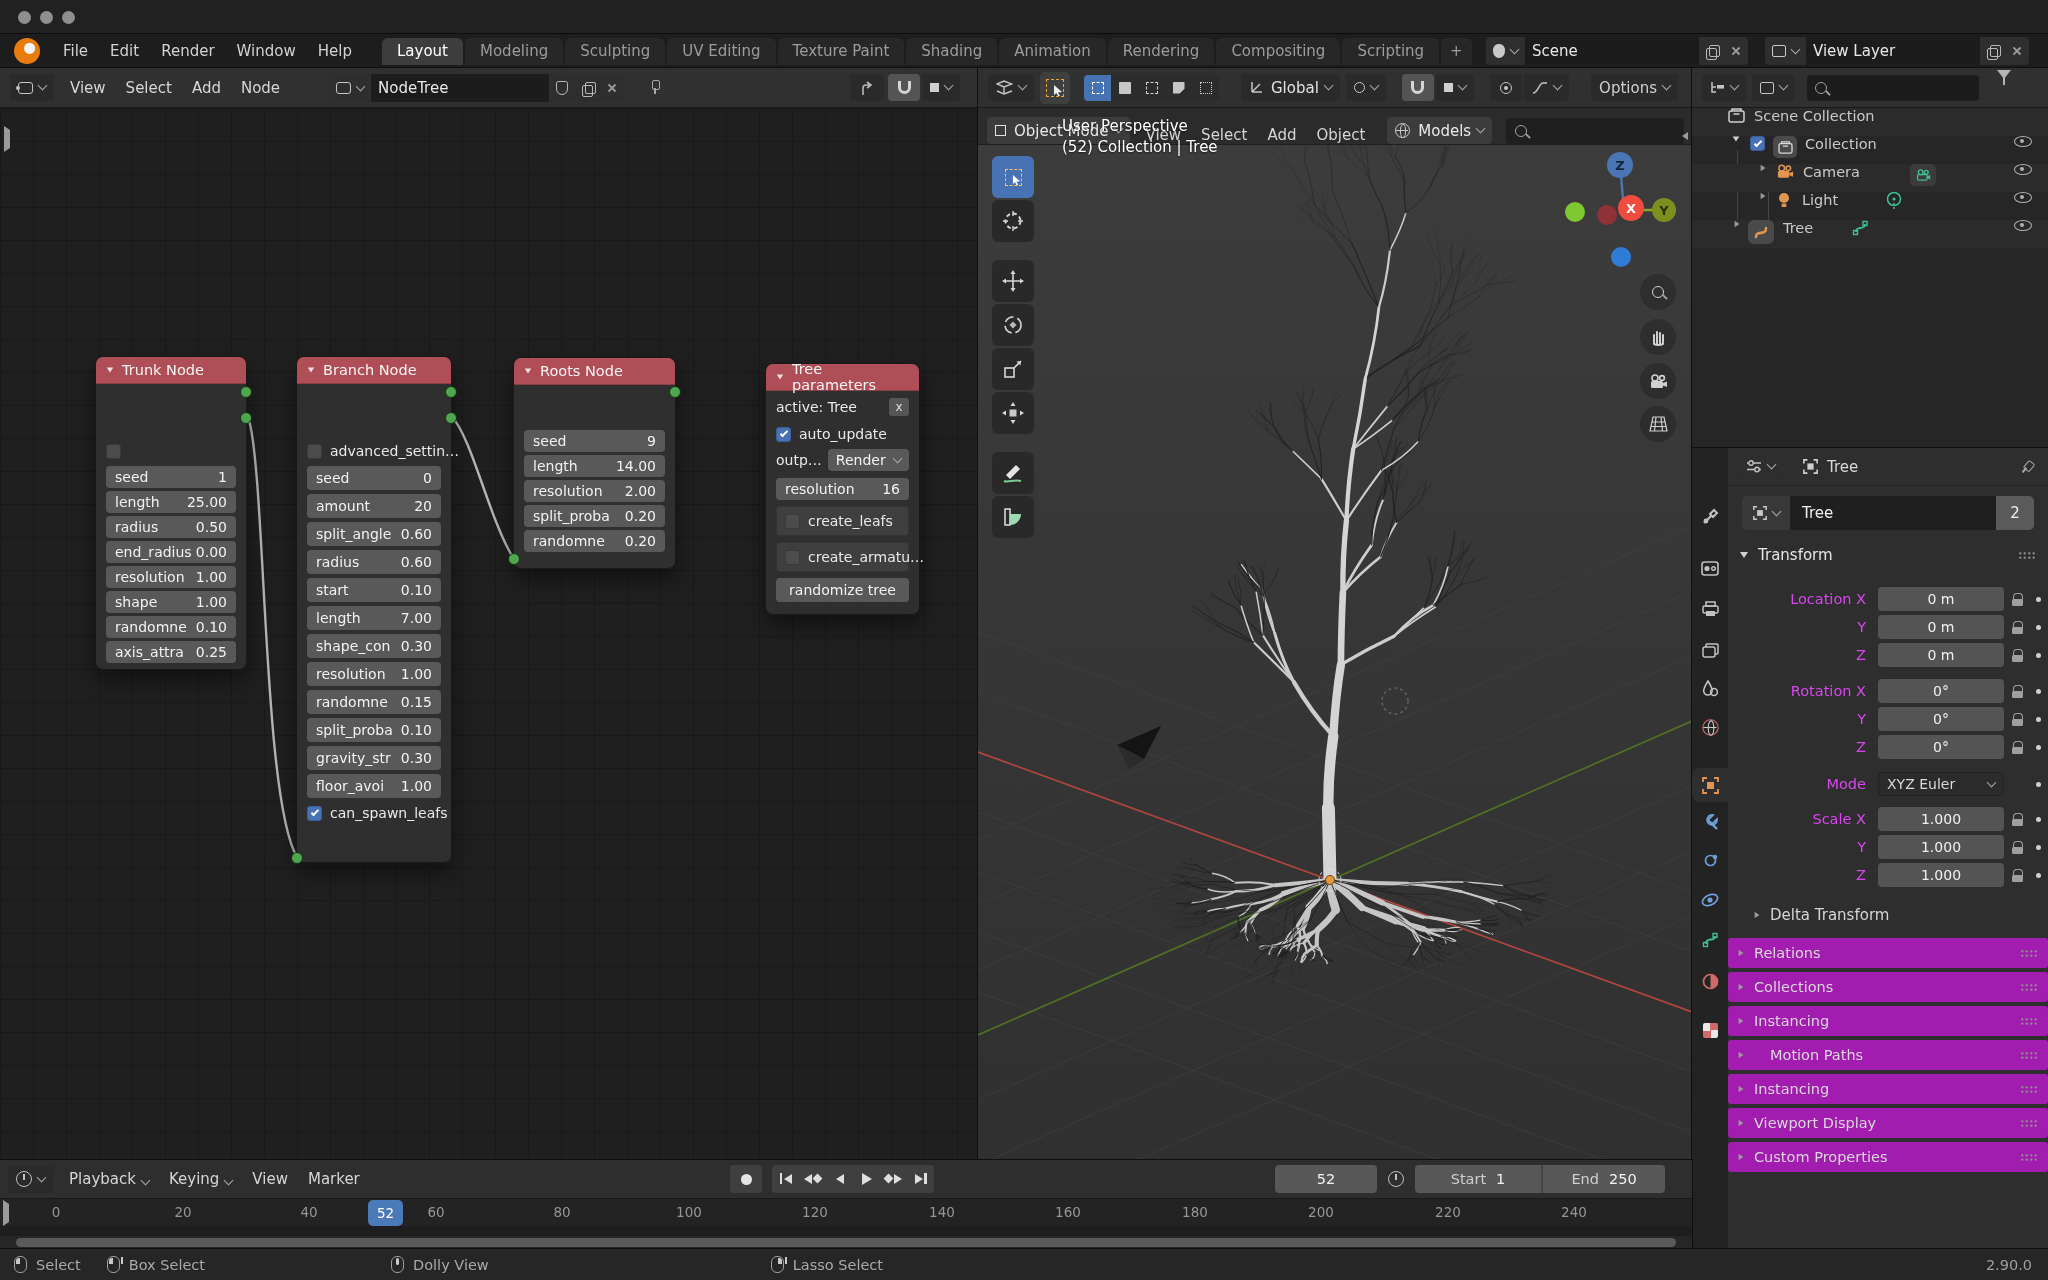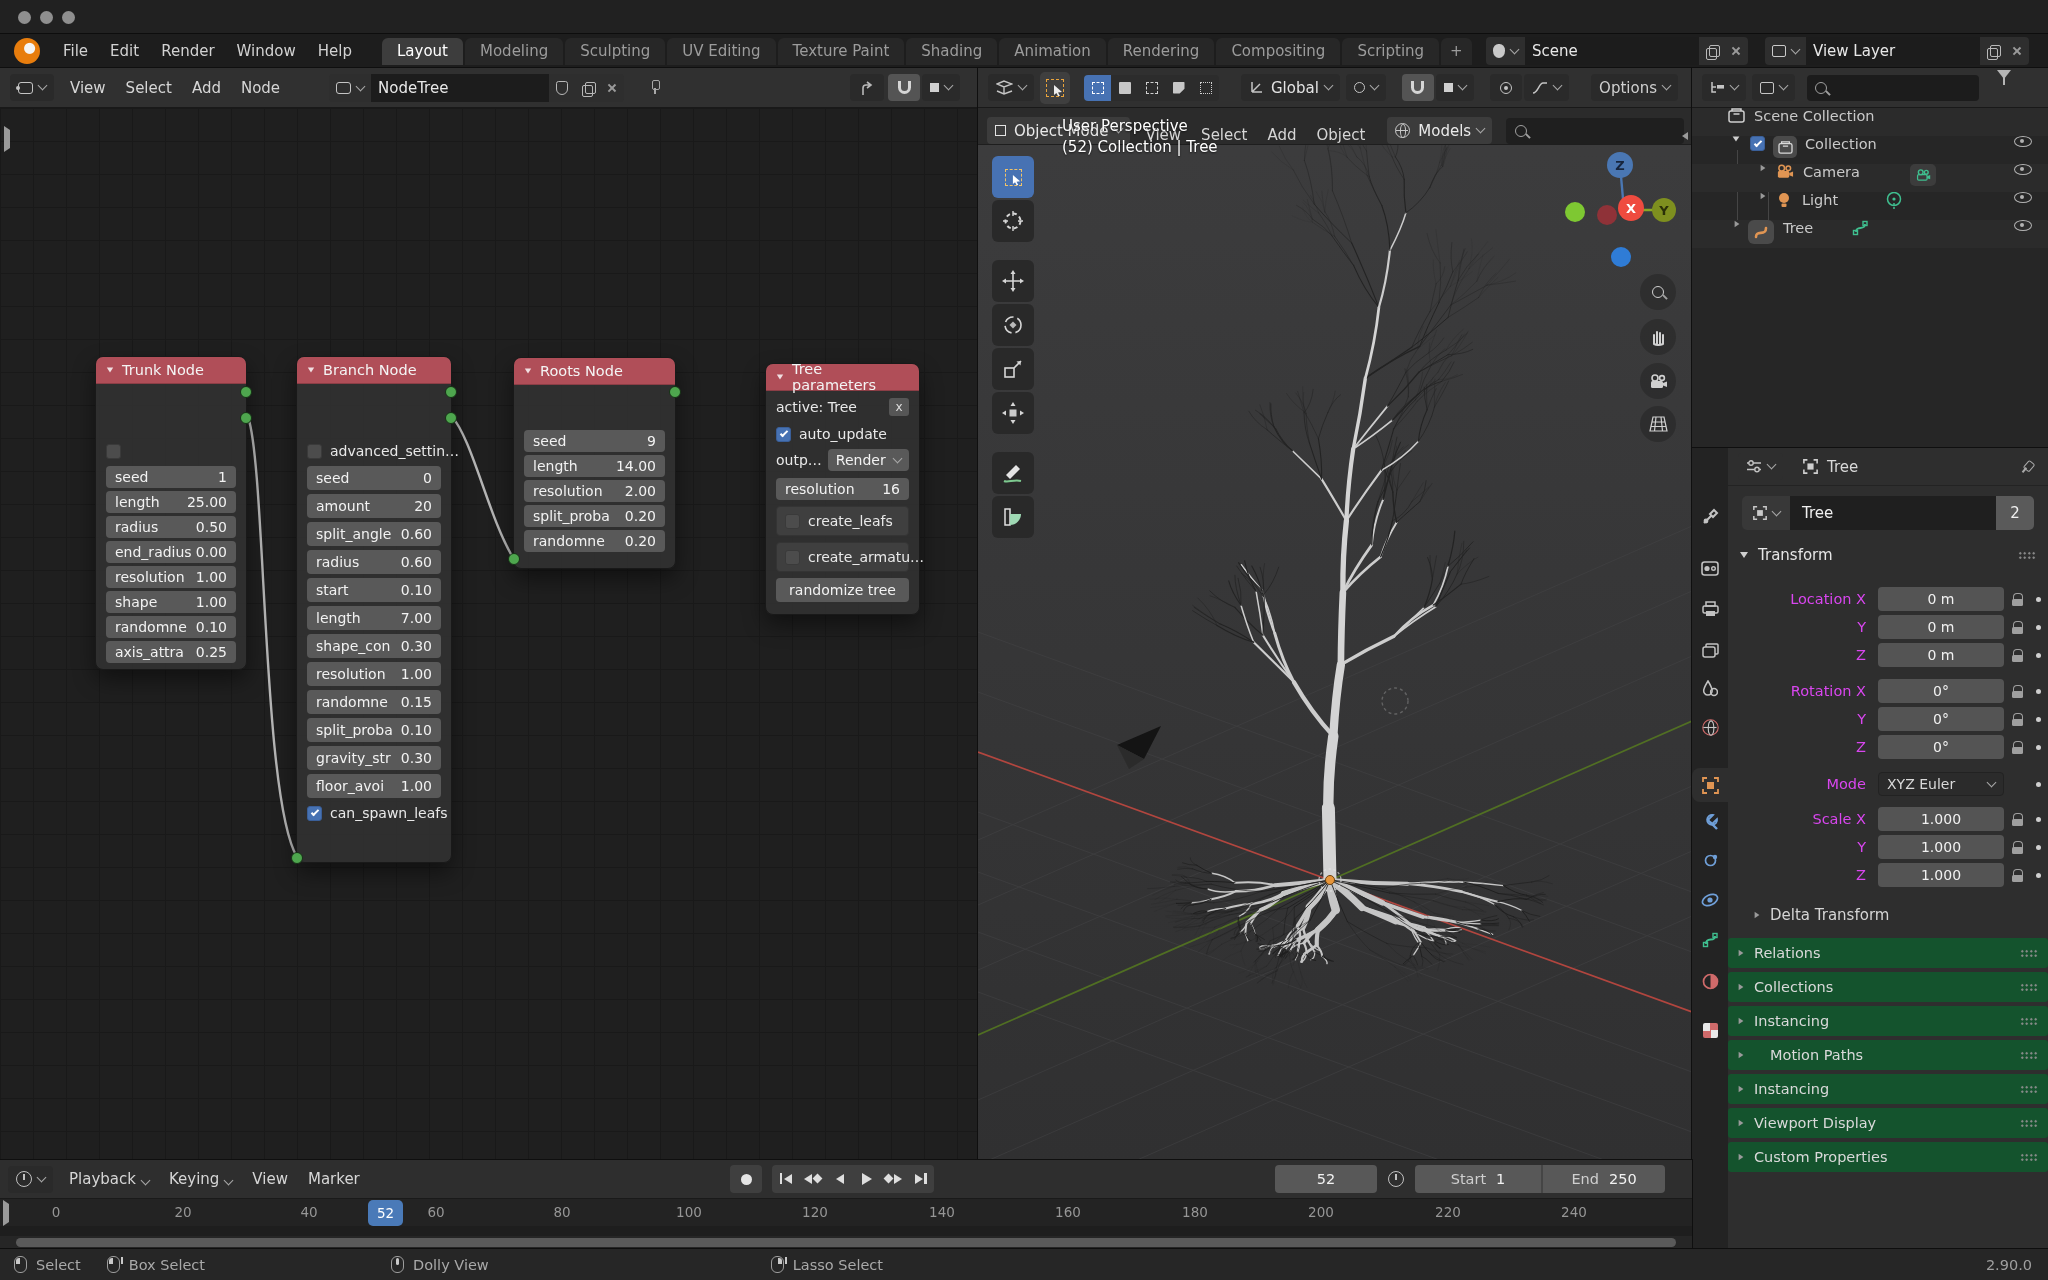--- a/index.html
+++ b/index.html
@@ -73,21 +73,21 @@
 .ptab.active{background:#2e2e2e;border-radius:8px 0 0 8px}
 .prow{position:absolute;height:24px;display:flex;align-items:center}
 .plabel{width:150px;text-align:right;padding-right:12px;color:#d946ef;font-size:14.5px}
 .pfield{width:126px;height:24px;border-radius:4px;background:#545454;color:#f1f1f1;font-size:14px;display:flex;align-items:center;justify-content:center}
 .pdrop{width:126px;height:24px;border-radius:4px;background:#2b2b2b;border:1px solid #222;color:#d8d8d8;font-size:14px;display:flex;align-items:center;justify-content:space-between;padding:0 8px}
 .lock{position:relative;width:12px;height:13px;margin-left:8px;flex:none}
 .lock::before{content:"";position:absolute;left:1px;top:0;width:8px;height:7px;border:1.5px solid #9f9f9f;border-bottom:none;border-radius:4px 4px 0 0}
 .lock::after{content:"";position:absolute;left:0;top:6px;width:11px;height:7px;background:#9f9f9f;border-radius:1.5px}
 .kdot{width:5px;height:5px;border-radius:50%;background:#cfcfcf;margin-left:12px;flex:none}
 .dots{width:18px;height:8px;background-image:radial-gradient(#8f8f8f 1px,transparent 1.3px);background-size:4.5px 4.5px;flex:none}
-.ppanel{position:absolute;left:0;width:320px;height:30px;background:#14532d;display:flex;align-items:center;padding:0 10px;color:#d9d9d9;font-size:14.5px;border-radius:3px}
+.ppanel{position:absolute;left:0;width:320px;height:30px;background:#a21caf;display:flex;align-items:center;padding:0 10px;color:#d9d9d9;font-size:14.5px;border-radius:3px}
 
 .timeline{left:0;top:1160px;width:1692px;height:88px;background:#2e2e2e}
 .ruler{position:absolute;left:0;top:38px;width:1692px;height:28px;background:#232323;border-top:1px solid #1a1a1a}
 .tick{position:absolute;top:5px;transform:translateX(-50%);color:#969696;font-size:13.5px}
 .tgroup{display:flex;background:#3f3f3f;border-radius:4px;overflow:hidden}
 .tbtn{width:27px;height:27px;display:flex;align-items:center;justify-content:center;gap:1.5px}
 .trL{width:0;height:0;border-top:5px solid transparent;border-bottom:5px solid transparent;border-right:8px solid #dedede}
 .trR{width:0;height:0;border-top:5px solid transparent;border-bottom:5px solid transparent;border-left:8px solid #dedede}
 .bar{width:2.5px;height:11px;background:#dedede}
 .diam{width:7px;height:7px;background:#dedede;transform:rotate(45deg)}

